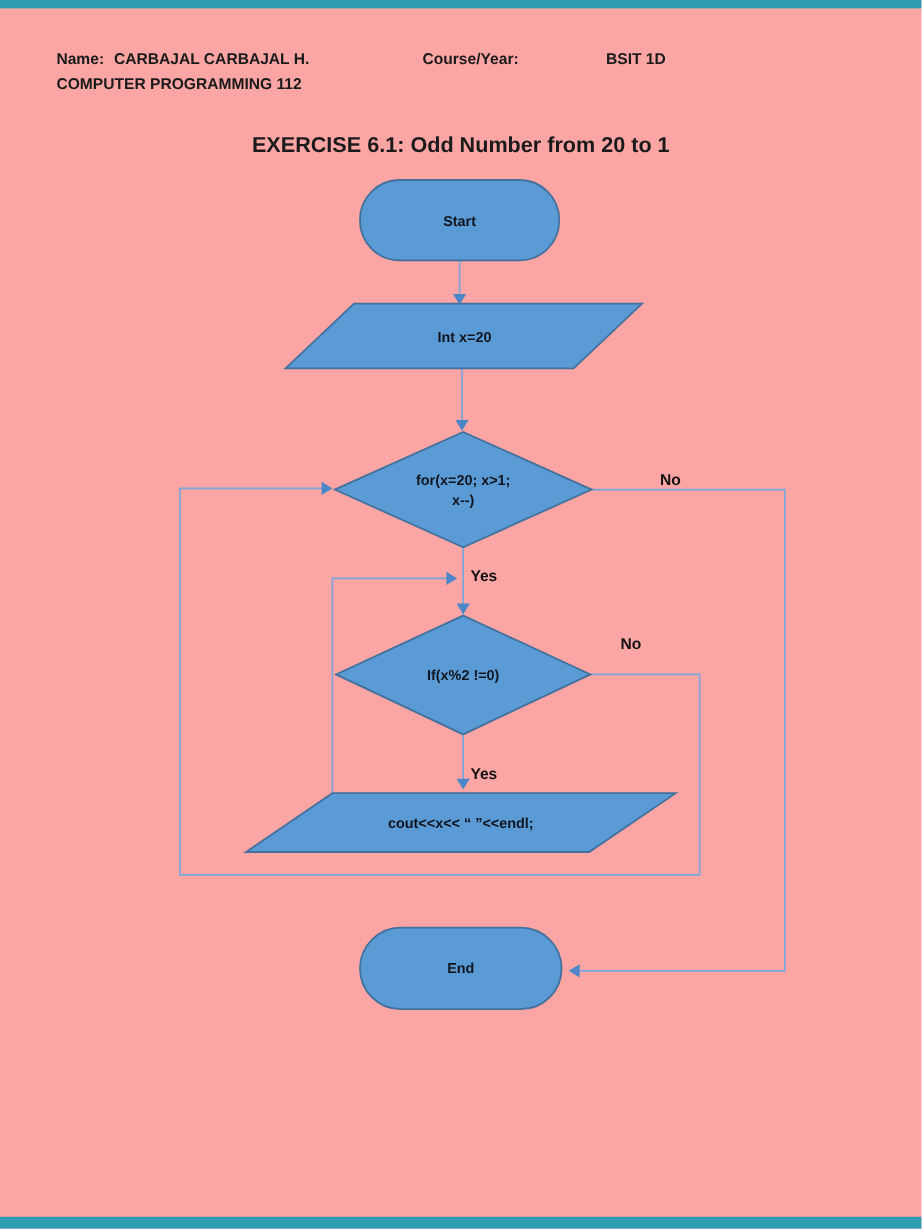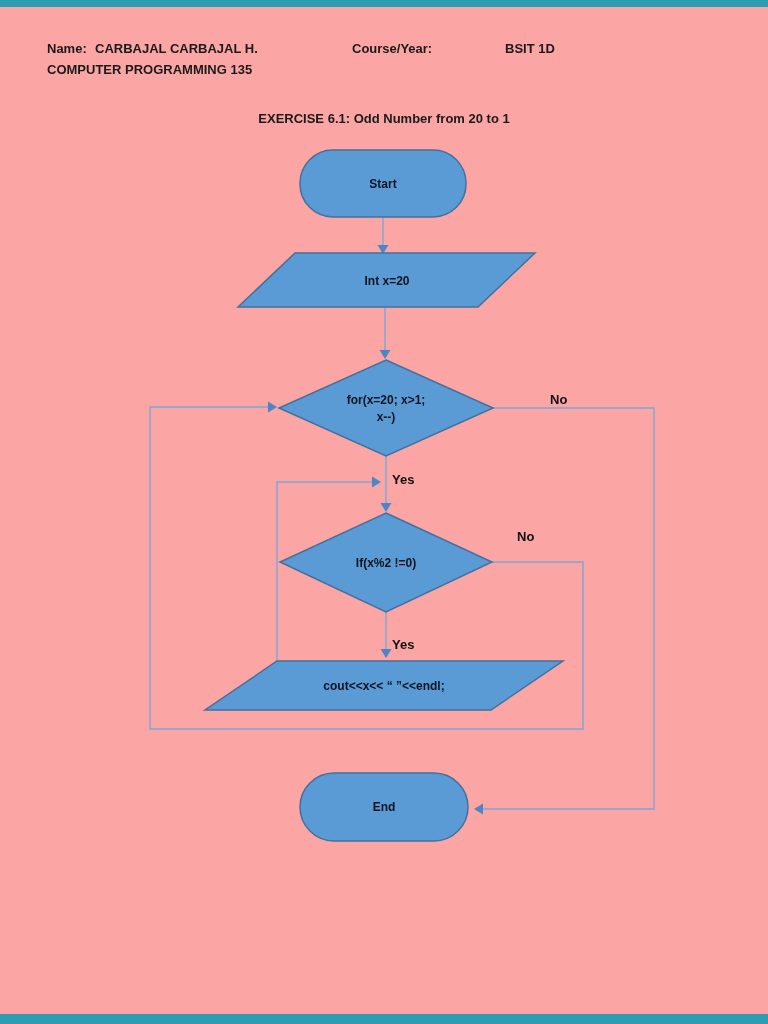--- a/index.html
+++ b/index.html
@@ -30,21 +30,21 @@
     font-weight: bold;
     color: #1a1a1a;
     white-space: nowrap;
   }
   #doc-title {
     position: absolute;
     top: 111px;
     left: 0;
     width: 768px;
     text-align: center;
-    font-size: 13px;
+    font-size: 18px;
     font-weight: bold;
     color: #1a1a1a;
   }
   #flow-svg {
     position: absolute;
     top: 0;
     left: 0;
   }
   .shape-label {
     font-family: "Liberation Sans", sans-serif;
@@ -65,21 +65,21 @@
 <body>
 
 <div id="page">
 
   <div id="top-bar" class="edge-bar" style="background: rgb(46, 157, 180);"></div>
 
   <span class="hdr" style="left:47px; top:41px;">Name:</span>
   <span class="hdr" style="left:95px; top:41px;">CARBAJAL CARBAJAL H.</span>
   <span class="hdr" style="left:352px; top:41px;">Course/Year:</span>
   <span class="hdr" style="left:457px; top:41px;margin-left:48px;">BSIT 1D</span>
-  <span class="hdr" style="left:47px; top:62px;">COMPUTER PROGRAMMING 135</span>
+  <span class="hdr" style="left:47px; top:62px;">COMPUTER PROGRAMMING 112</span>
 
   <div id="doc-title">EXERCISE 6.1: Odd Number from 20 to 1</div>
 
   <svg id="flow-svg" width="768" height="1024" viewBox="0 0 768 1024">
 
     <line class="connector" x1="383" y1="217" x2="383" y2="246" stroke="#7AA7DB"></line>
     <polygon class="arrowhead" points="377.5,245 388.5,245 383,254" fill="#4A86C8"></polygon>
 
     <line class="connector" x1="385" y1="307" x2="385" y2="351" stroke="#7AA7DB"></line>
     <polygon class="arrowhead" points="379.5,350 390.5,350 385,359" fill="#4A86C8"></polygon>

